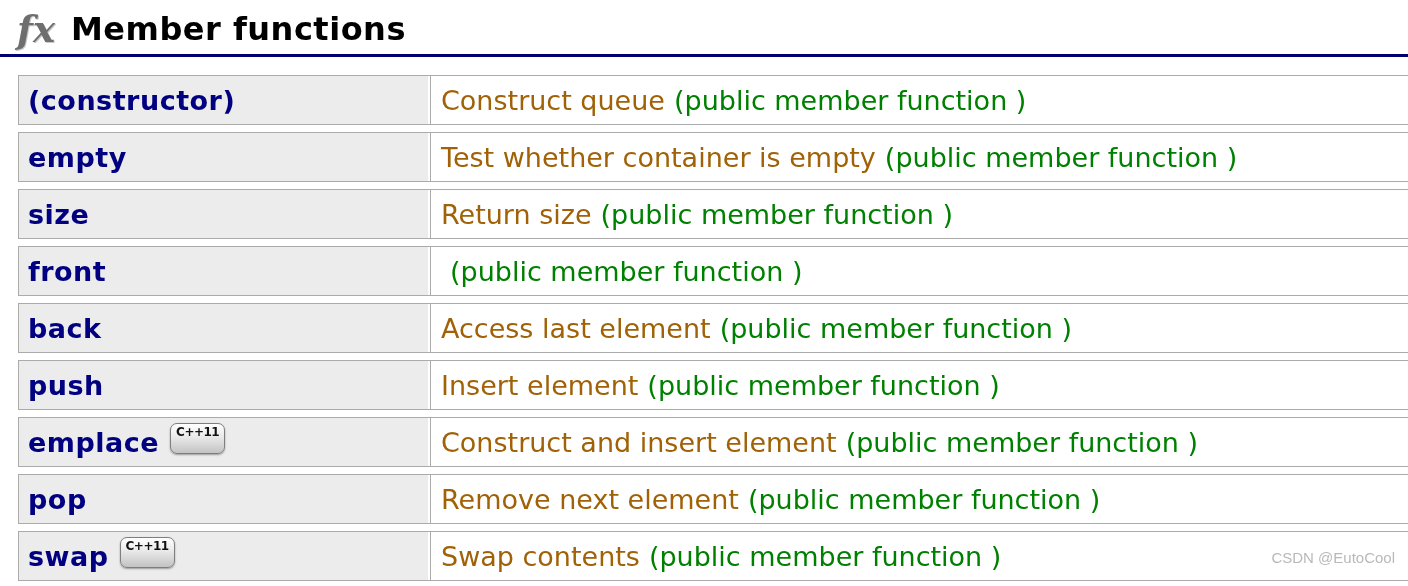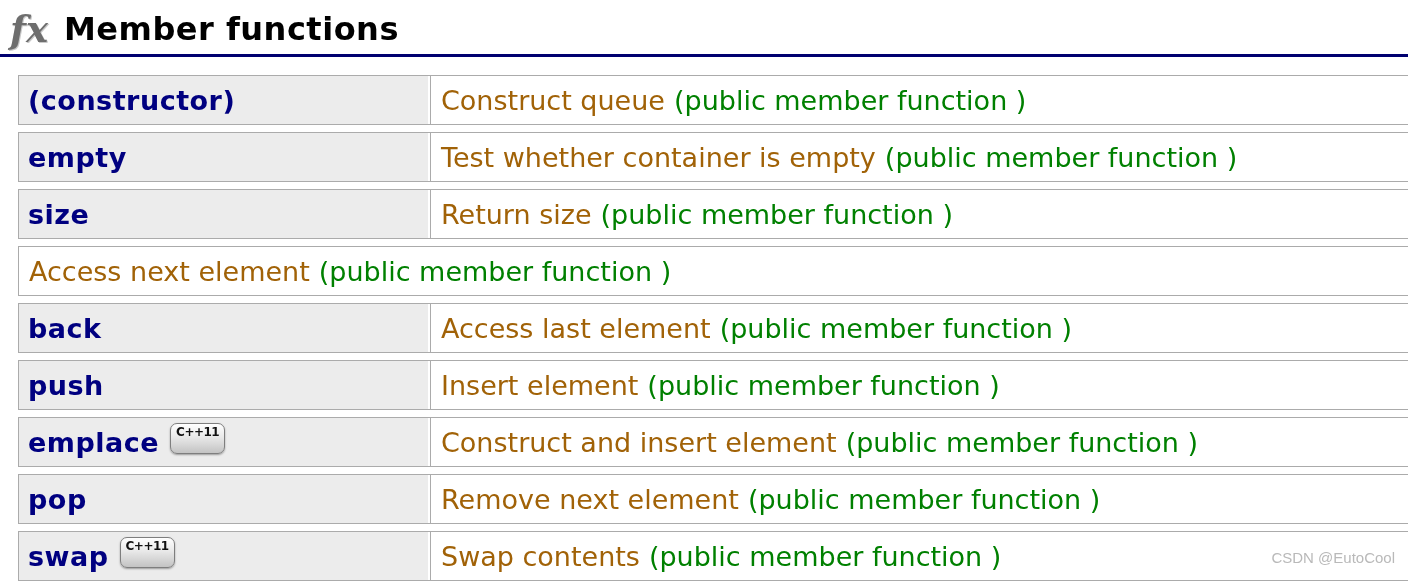--- a/index.html
+++ b/index.html
@@ -8,21 +8,21 @@
     background: #ffffff;
     overflow: hidden;
     position: relative;
     font-family: "DejaVu Sans", sans-serif;
   }
 
   
   .page-header {
     display: flex;
     align-items: flex-end;
-    padding: 10px 0 6px 10px;
+    padding: 10px 0 6px 17px;
     border-bottom: 3px solid var(--rule-navy, #000070);
   }
   .fx-icon {
     font-family: "DejaVu Serif", serif;
     font-style: italic;
     font-weight: bold;
     font-size: 37px;
     line-height: 38px;
     color: #6e6e6e;
     text-shadow: 1px 1px 0 #c9c9c9;
@@ -142,22 +142,25 @@
       <a class="member-link" href="#">size</a>
 
     </div>
     <div class="cell cell-desc">
       <span class="member-description">Return size</span>
       <span class="member-note">(public member function )</span>
     </div>
   </div>
 
   <div class="row">
-    <div class="cell cell-desc">
-      <span class="member-description">Access next element</span>
+    <div class="cell cell-name">
+      <a class="member-link" href="#">front</a>
+
+    </div>
+    <div class="cell cell-desc">
       <span class="member-note">(public member function )</span>
     </div>
   </div>
 
   <div class="row">
     <div class="cell cell-name">
       <a class="member-link" href="#">back</a>
 
     </div>
     <div class="cell cell-desc">

